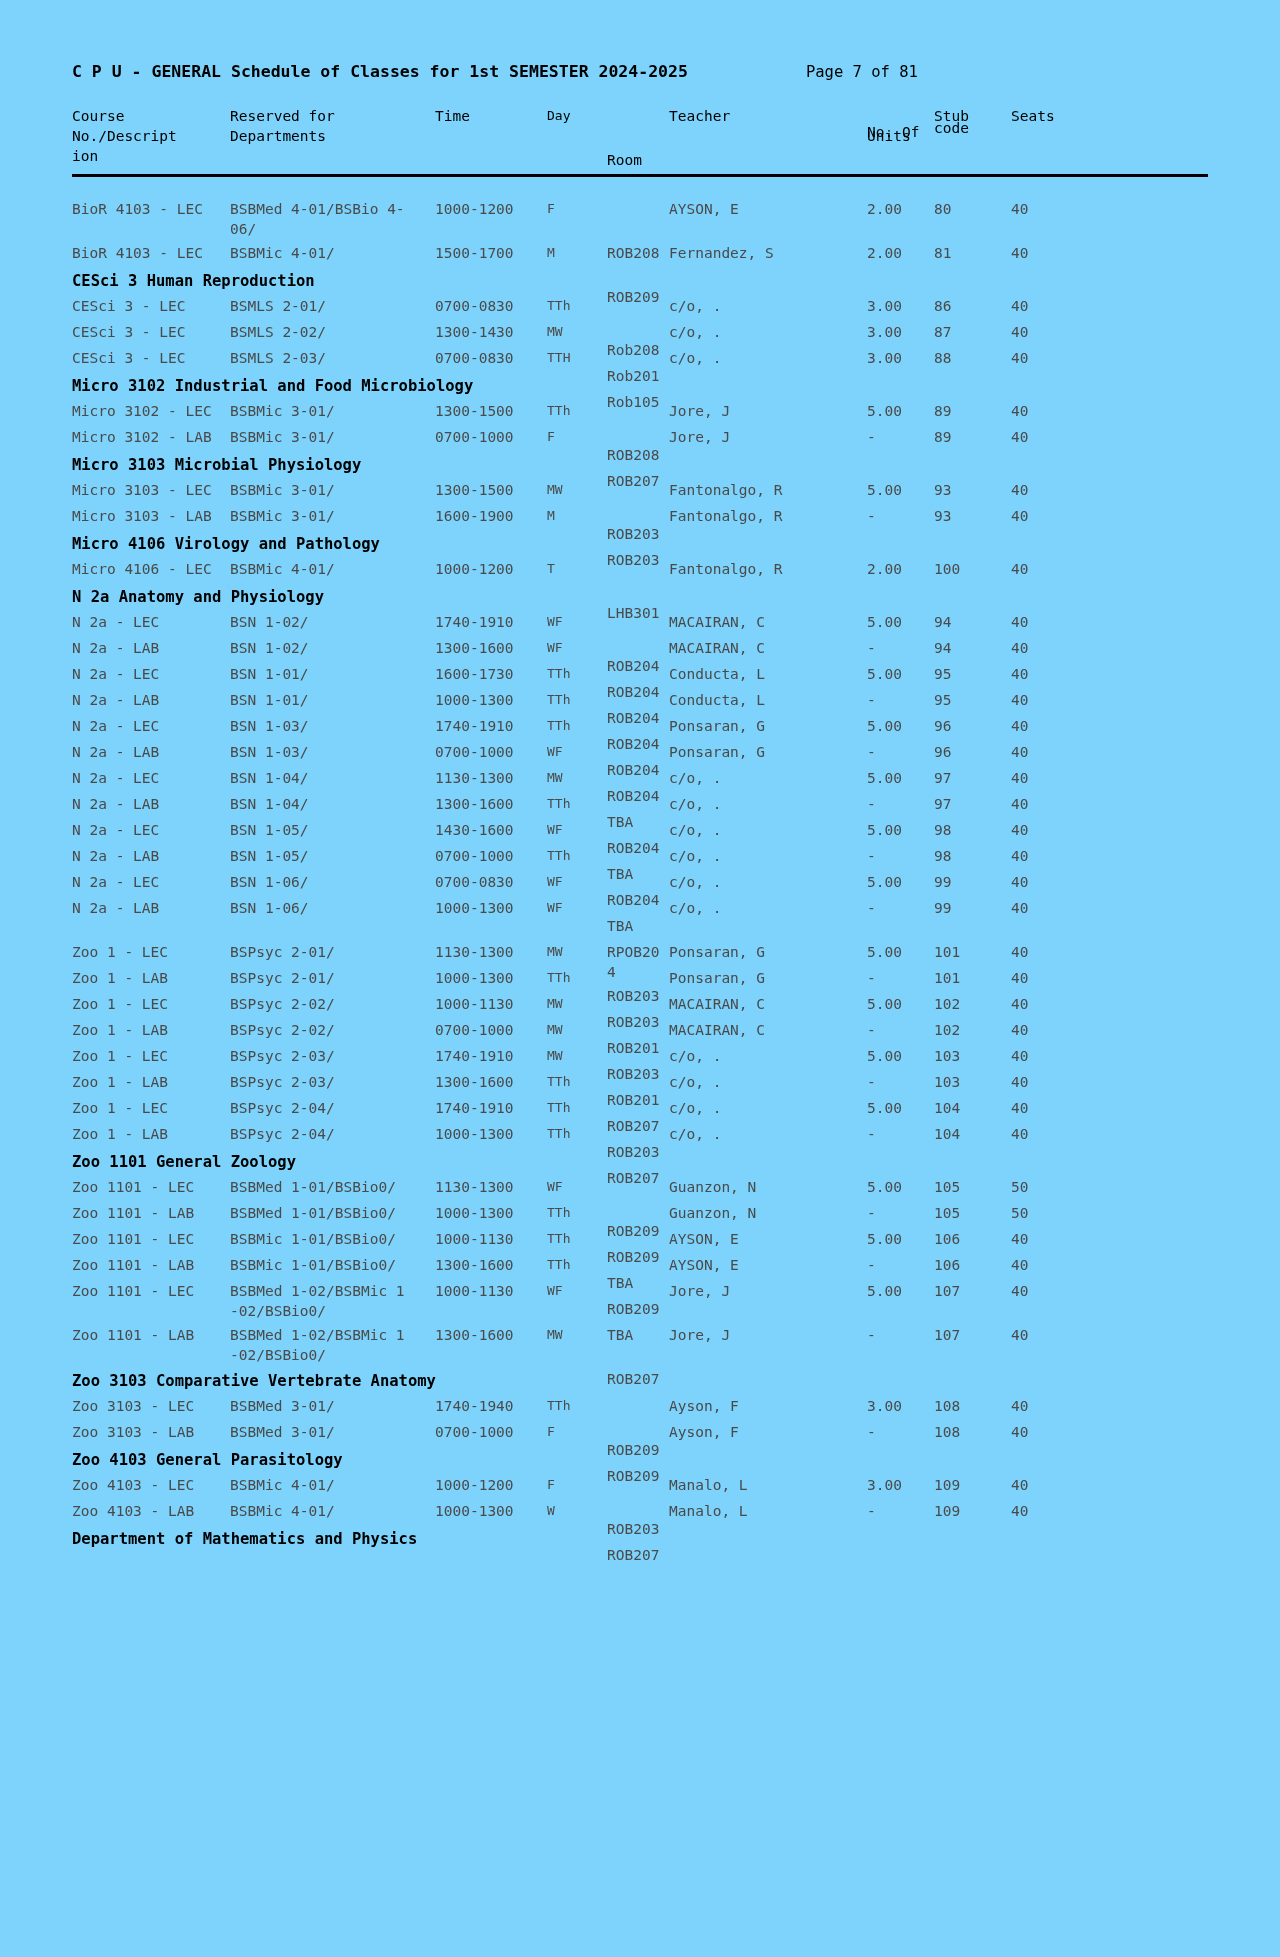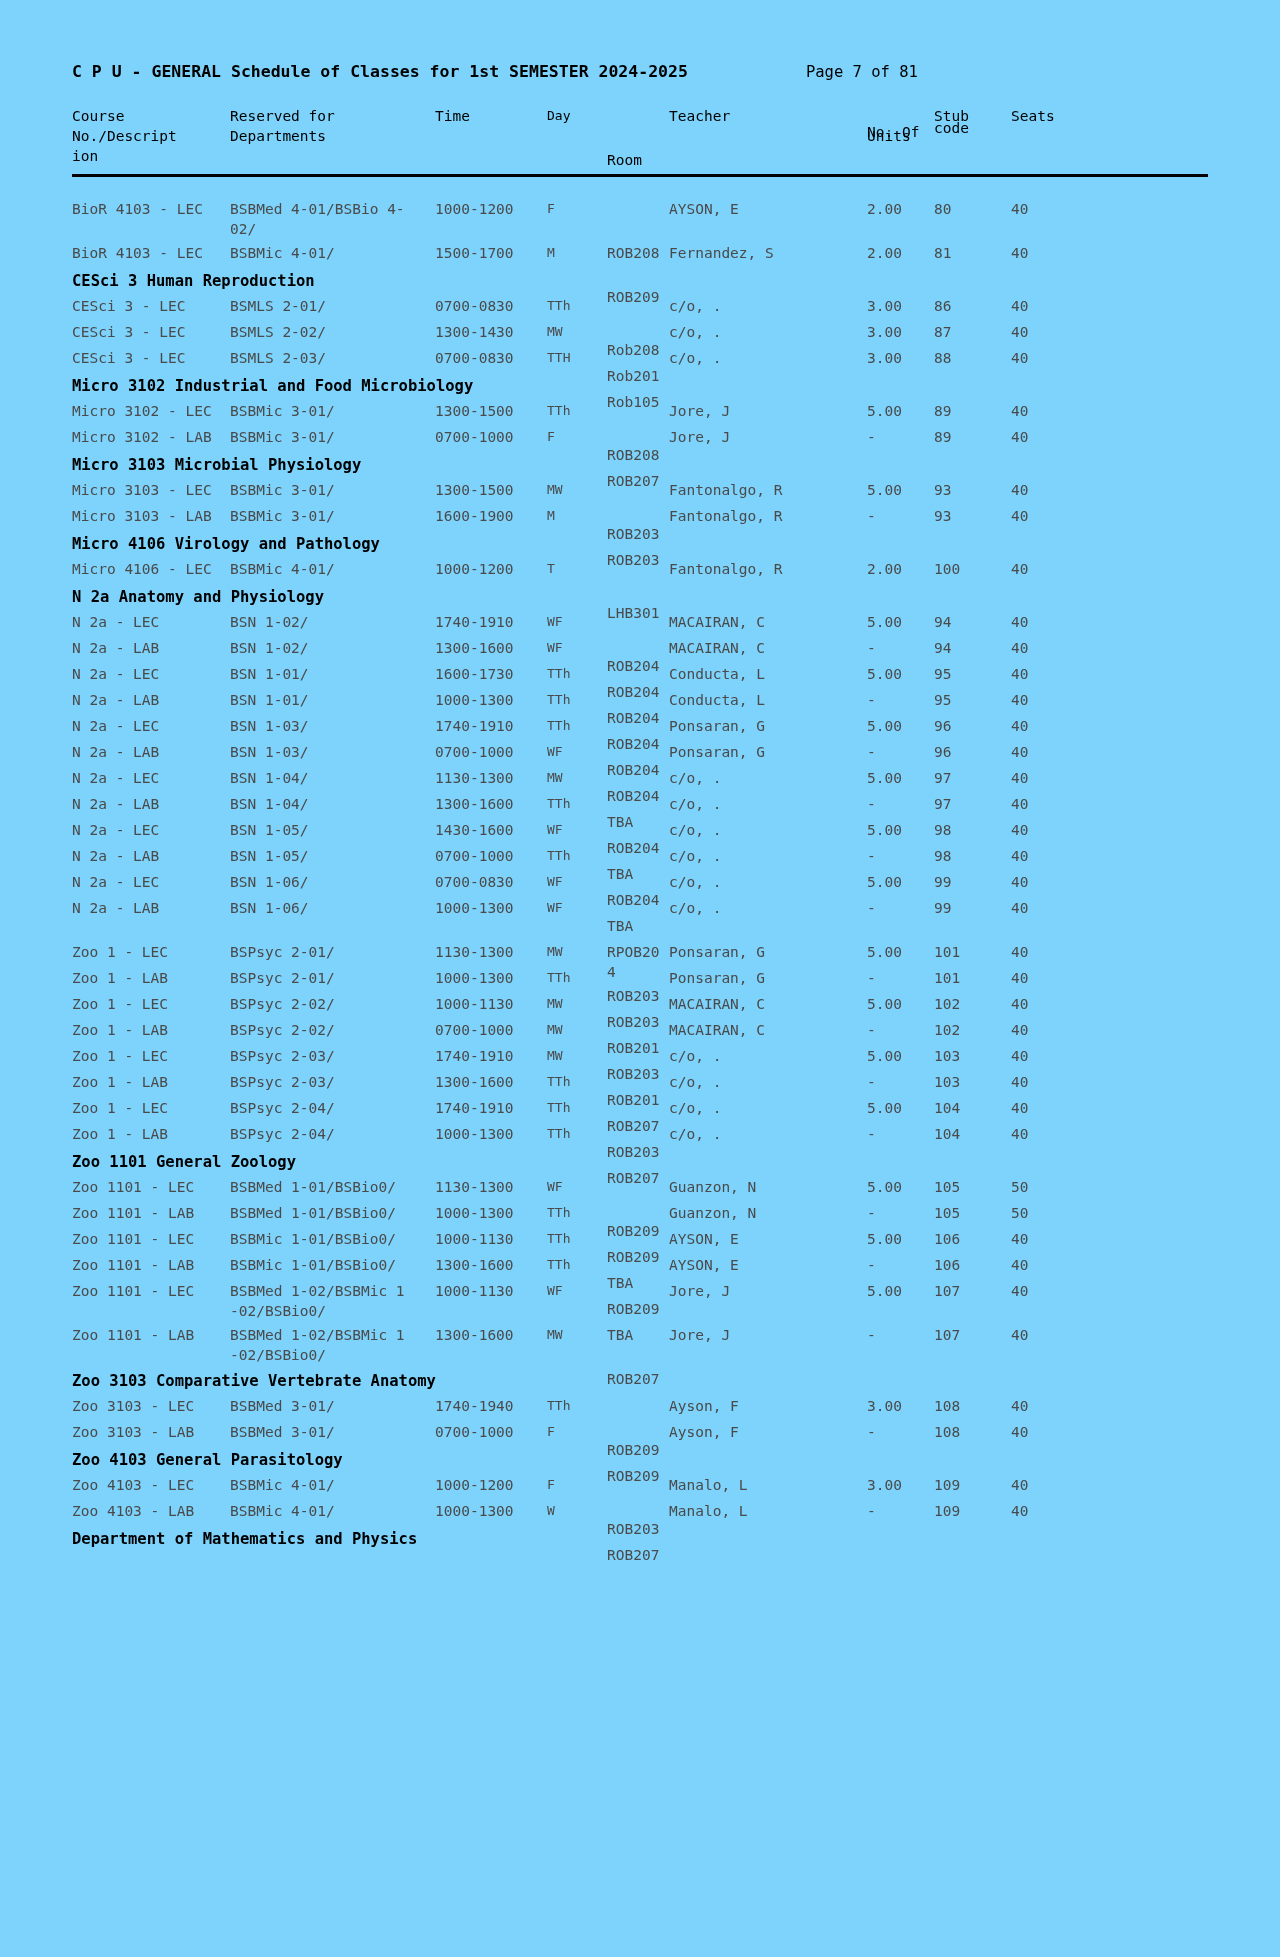--- a/index.html
+++ b/index.html
@@ -134,21 +134,21 @@
     <span class="c-stub" style="top:0px">Stub</span>
     <span class="c-stub" style="top:12px">code</span>
     <span class="c-seats" style="top:0px">Seats</span>
   </div>
 
   <div class="rule"></div>
 
   <div class="body" id="body">
       <div class="row tall">
         <span class="c-course">BioR 4103 - LEC</span>
-        <span class="c-dept">BSBMed 4-01/BSBio 4-<span class="sub">02/</span></span>
+        <span class="c-dept">BSBMed 4-01/BSBio 4-<span class="sub">06/</span></span>
         <span class="c-time">1000-1200</span>
         <span class="c-day">F</span>
         <span class="c-room">ROB208</span>
         <span class="c-teacher">AYSON, E</span>
         <span class="c-units">2.00</span>
         <span class="c-stub">80</span>
         <span class="c-seats">40</span>
       </div>
       <div class="row">
         <span class="c-course">BioR 4103 - LEC</span>

